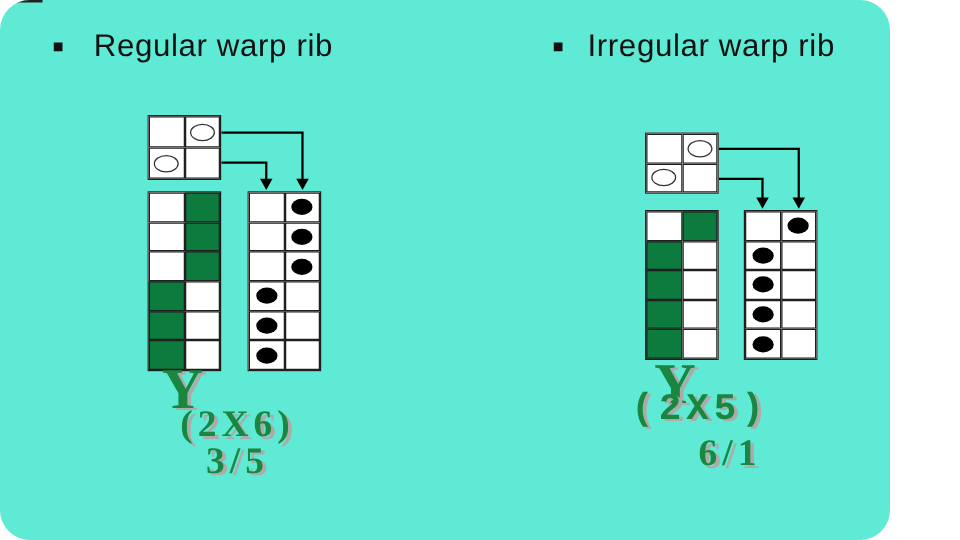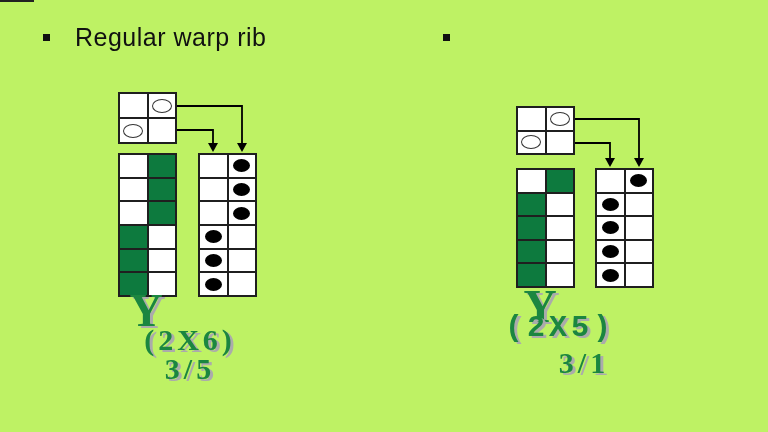--- a/index.html
+++ b/index.html
@@ -1,21 +1,22 @@
 <!DOCTYPE html>
 <html style="--cell-green: #0D7A3E; --label-green: #1B8640; --label-shadow: #ABABAB; --grid-line: #1F1F1F; --title-color: #111111; --dot-black: #000000;"><head>
 <meta charset="utf-8">
 <style>
   html,body{margin:0;padding:0;}
   .slide{
     position:relative;
-    width:768px;height:432px;
-    background:#bef264;
+    width:712px;height:432px;
+    background:#5eead4;
     overflow:hidden;
     font-family:"Liberation Sans", sans-serif;
+    border-radius:24px;
   }
   .edge-artifact{
     position:absolute;left:0;top:0;width:34px;height:2px;background:#222;
   }
   
   .title-row{position:absolute;display:flex;align-items:flex-start;}
   .bullet{
     display:inline-block;width:7px;height:7px;background:#111;
     margin-top:12px;
   }
@@ -165,20 +166,21 @@
         <div class="cell"></div>
       </div>
     <div class="glabel sym l-sym">Y</div>
     <div class="glabel rep l-rep">(2X6)</div>
     <div class="glabel rat l-rat">3/5</div>
   </section>
 
   <section>
     <div class="title-row rt">
       <span class="bullet"></span>
+      <span class="title">Irregular warp rib</span>
     </div>
     <div class="grid r-weave" style="grid-template-columns: repeat(2, 1fr); grid-template-rows: repeat(2, 1fr);">
         <div class="cell"></div>
         <div class="cell">
           <span class="ring"></span>
         </div>
         <div class="cell">
           <span class="ring"></span>
         </div>
         <div class="cell"></div>
@@ -212,16 +214,16 @@
           <span class="dot"></span>
         </div>
         <div class="cell"></div>
         <div class="cell">
           <span class="dot"></span>
         </div>
         <div class="cell"></div>
       </div>
     <div class="glabel sym r-sym">Y</div>
     <div class="glabel rep r-rep">(2X5)</div>
-    <div class="glabel rat r-rat">3/1</div>
+    <div class="glabel rat r-rat">6/1</div>
   </section>
 
 </div>
 
 </body></html>

